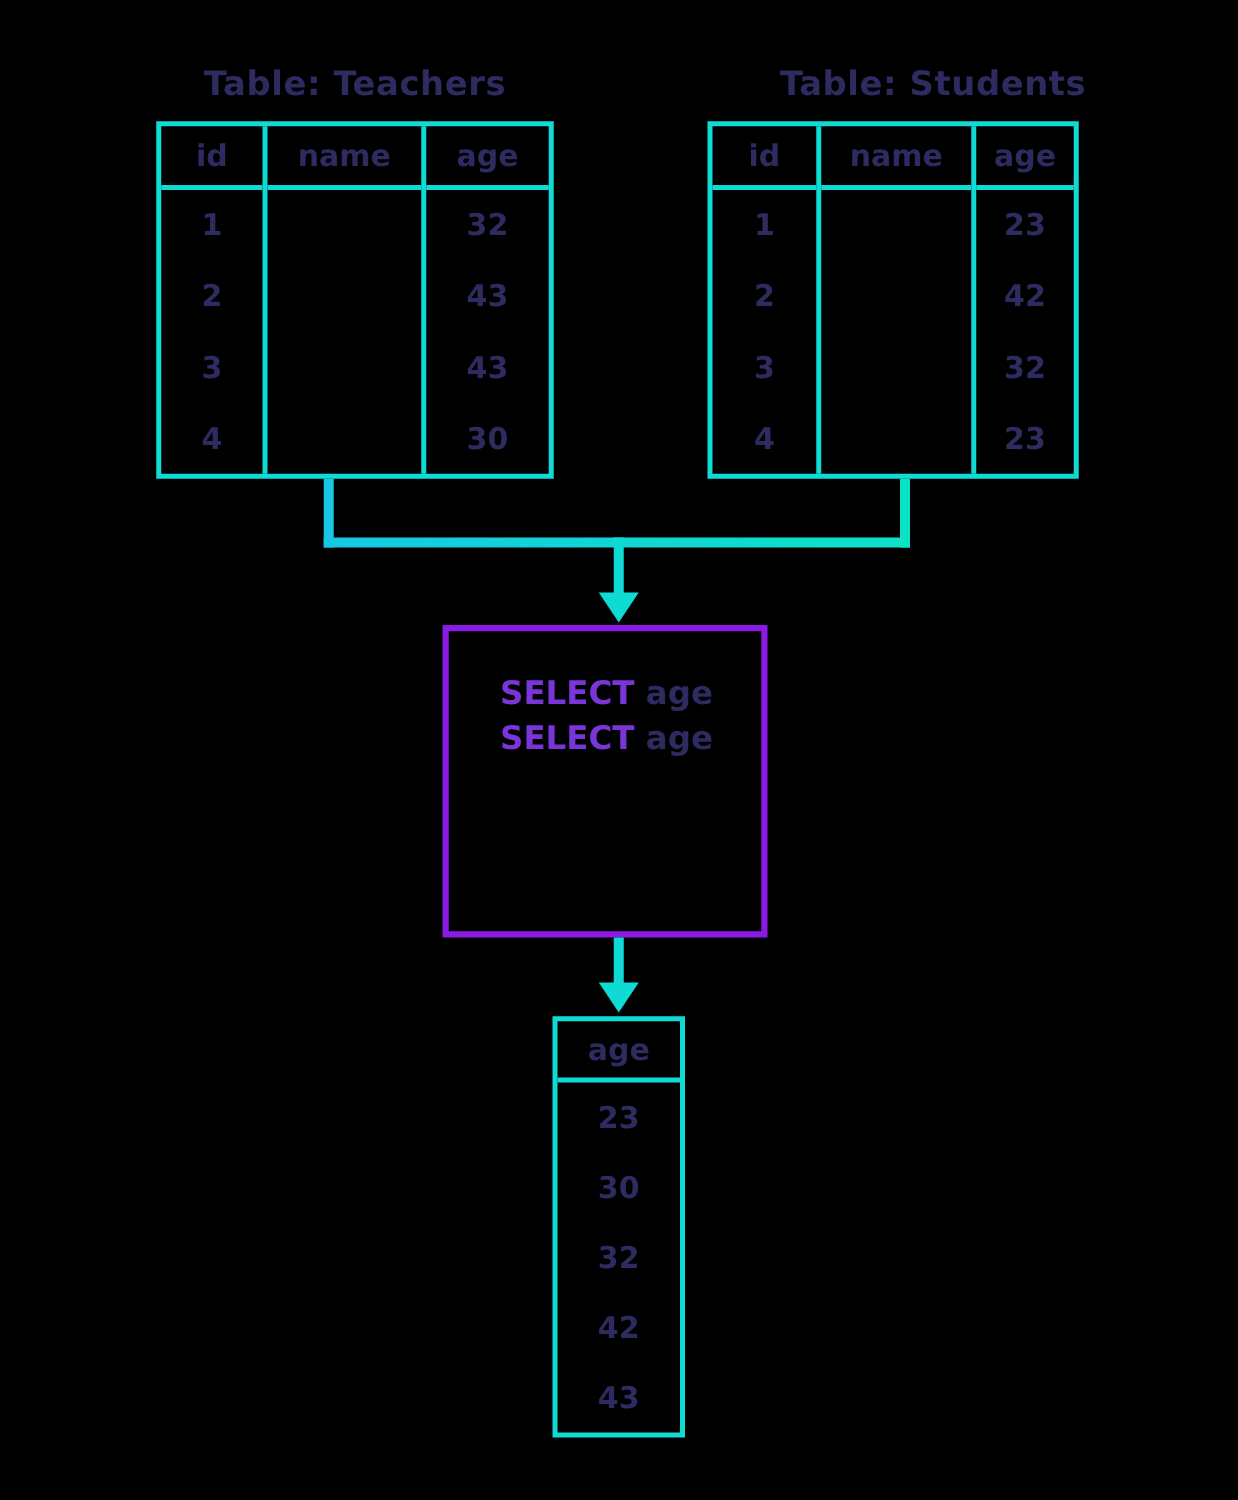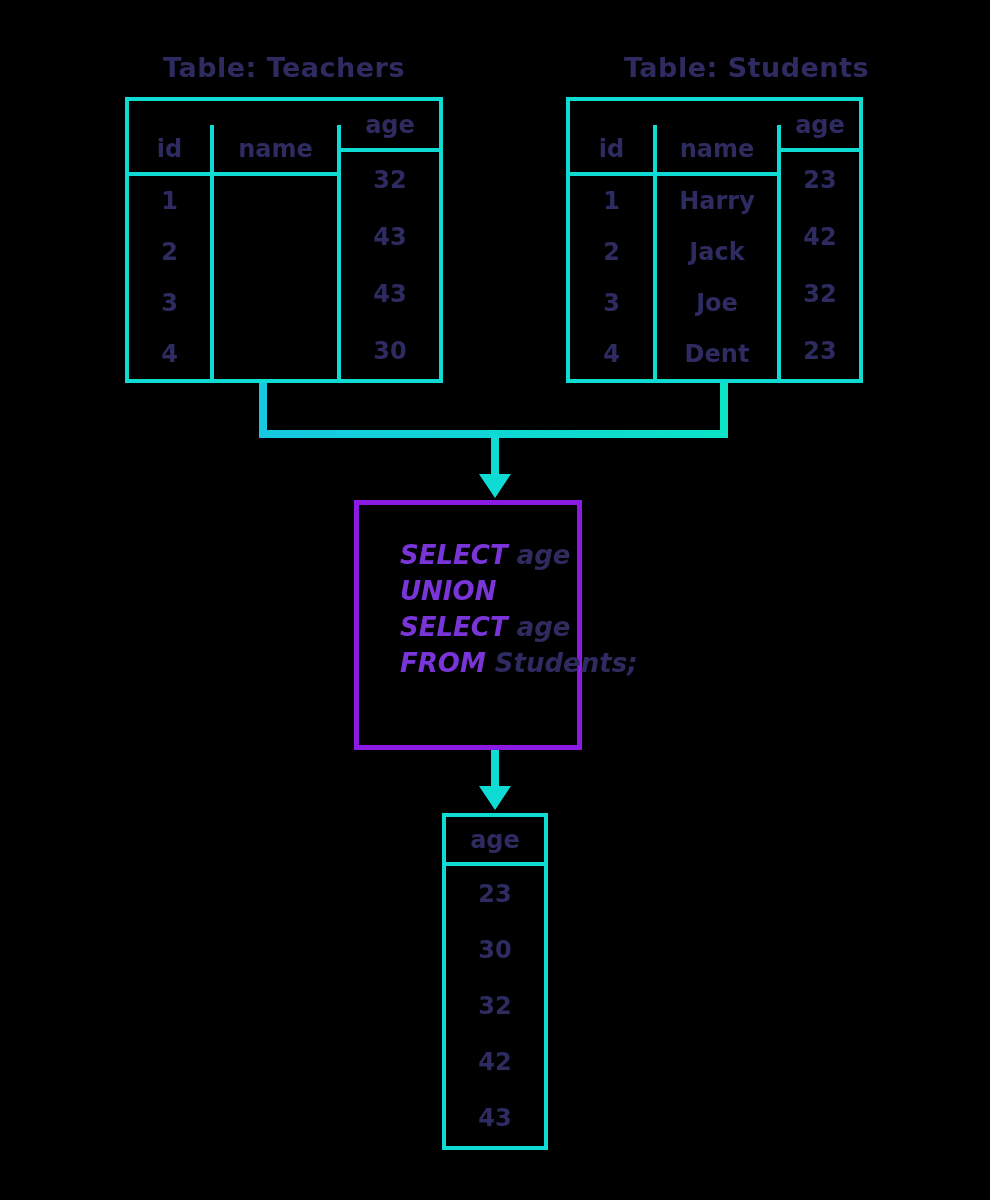--- a/index.html
+++ b/index.html
@@ -20,21 +20,21 @@
   }
   .tbl-title{
     position:absolute;top:52px;text-align:center;
     font-size:27px;letter-spacing:0.5px;color:var(--navy);
   }
   .dtable{
     position:absolute;top:97px;height:286px;display:flex;
     border:4px solid var(--cyan);background:var(--bg);
   }
   .col{display:flex;flex-direction:column;}
-  .col.divider{border-right:4px solid var(--cyan);margin-top:24px;}
+  .col.divider{border-right:4px solid var(--cyan);}
   .hcell{
     height:51px;border-bottom:4px solid var(--cyan);
     display:flex;align-items:center;justify-content:center;
     font-size:24px;
   }
   .body{
     flex:1;display:flex;flex-direction:column;
     justify-content:space-around;align-items:center;font-size:24px;
   }
   .cell{line-height:1;}
@@ -51,24 +51,23 @@
   #drop-line-2{left:491px;top:750px;width:8px;height:38px;}
   .arrow-down{
     position:absolute;width:0;height:0;
     border-left:16px solid transparent;border-right:16px solid transparent;
     border-top:24px solid var(--cyan);
   }
   #arrow-1{left:479px;top:474px;}
   #arrow-2{left:479px;top:786px;}
   
   #sql-box{
-    position:absolute;left:354px;top:500px;width:228px;height:250px;
+    position:absolute;left:354px;top:500px;width:260px;height:250px;
     border:5px solid var(--box-purple);background:var(--bg);
     padding:32px 10px 0 41px;
-    font-style:italic;
   }
   .sql-line{font-size:26px;line-height:36px;white-space:pre;color:var(--navy);}
   .sql-kw{color:var(--kw-purple);}
   
   #result-table{
     position:absolute;left:442px;top:813px;width:106px;height:337px;
     display:flex;flex-direction:column;
     border:4px solid var(--cyan);background:var(--bg);
   }
   #result-table .hcell{height:49px;font-size:24px;}
@@ -110,49 +109,41 @@
       <div class="hcell">id</div>
       <div class="body">
         <div class="cell">1</div>
         <div class="cell">2</div>
         <div class="cell">3</div>
         <div class="cell">4</div>
       </div>
     </div>
     <div class="col divider s-c2">
       <div class="hcell">name</div>
-      <div class="body">
-        <div class="cell">Harry</div>
-        <div class="cell">Jack</div>
-        <div class="cell">Joe</div>
-        <div class="cell">Dent</div>
-      </div>
     </div>
     <div class="col s-c3">
       <div class="hcell">age</div>
       <div class="body">
         <div class="cell">23</div>
         <div class="cell">42</div>
         <div class="cell">32</div>
         <div class="cell">23</div>
       </div>
     </div>
   </div>
 
   <div class="line" id="stub-left"></div>
   <div class="line" id="stub-right"></div>
   <div class="line" id="merge-line"></div>
   <div class="line" id="drop-line-1"></div>
   <div class="arrow-down" id="arrow-1"></div>
 
   <div id="sql-box">
     <div class="sql-line"><span class="sql-kw">SELECT</span><span> age</span></div>
-    <div class="sql-line"><span class="sql-kw">UNION</span><span></span></div>
     <div class="sql-line"><span class="sql-kw">SELECT</span><span> age</span></div>
-    <div class="sql-line"><span class="sql-kw">FROM</span><span> Students;</span></div>
   </div>
 
   <div class="line" id="drop-line-2"></div>
   <div class="arrow-down" id="arrow-2"></div>
 
   <div id="result-table">
     <div class="hcell">age</div>
     <div class="body">
       <div class="cell">23</div>
       <div class="cell">30</div>

